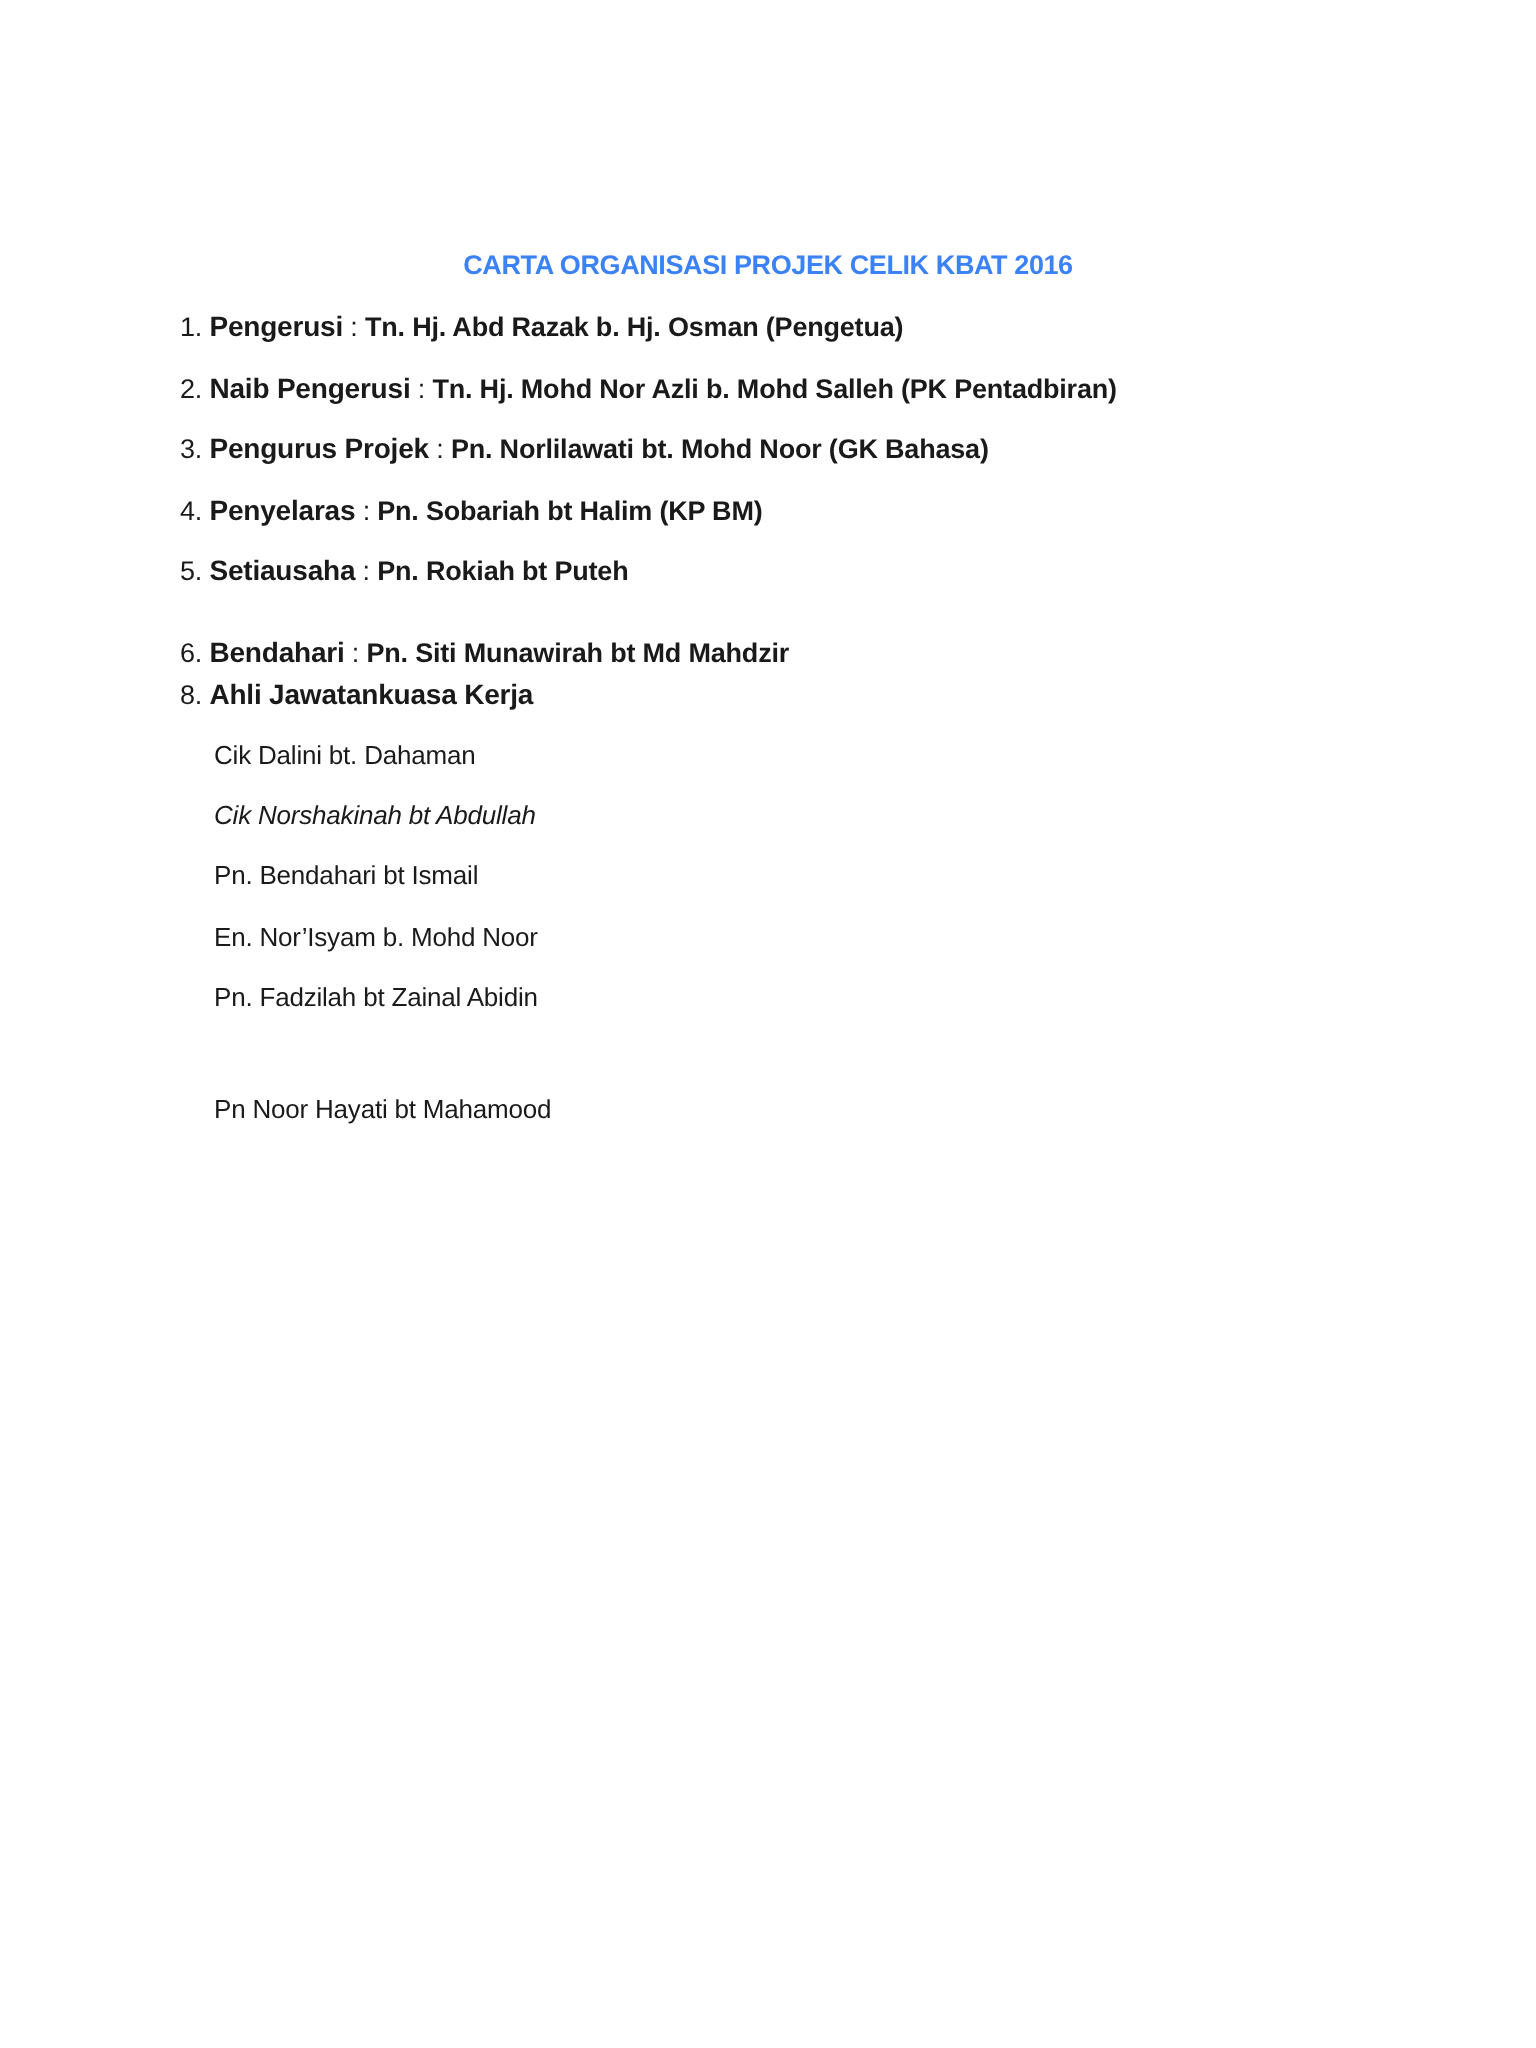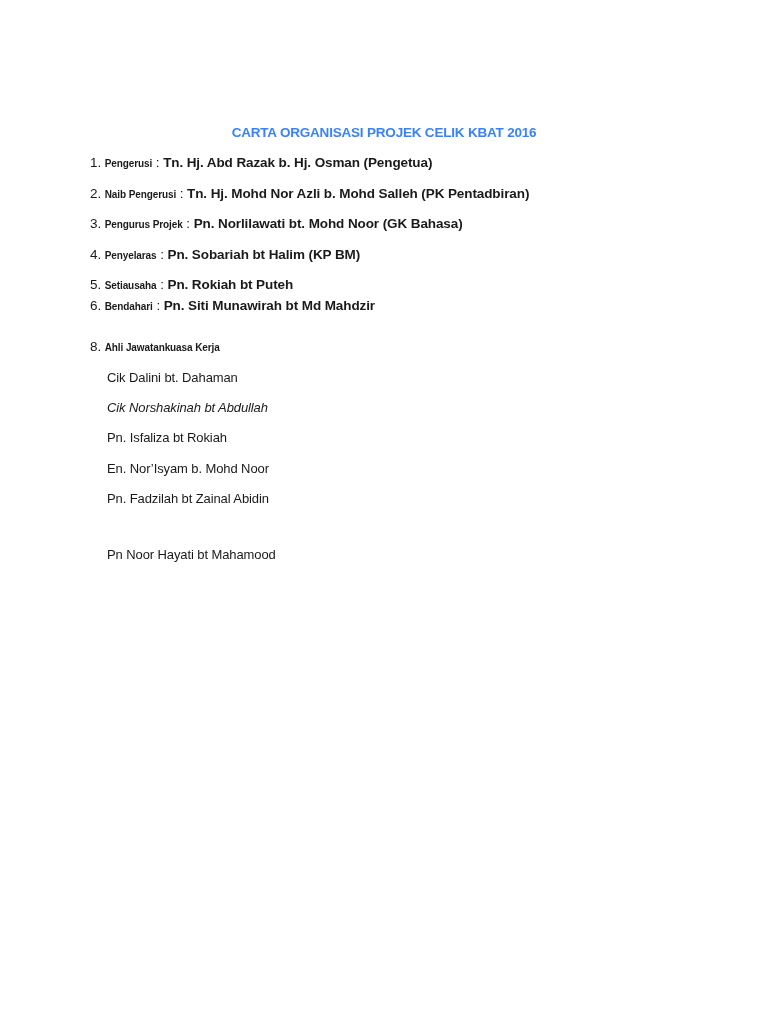--- a/index.html
+++ b/index.html
@@ -35,21 +35,21 @@
     }
     .item {
       position: absolute;
       left: 90px;
       font-size: 13.5px;
       line-height: 18px;
       white-space: nowrap;
       letter-spacing: -0.1px;
     }
     .item .num { font-weight: normal; }
-    .item .role { font-weight: bold; font-size: 10px; }
+    .item .role { font-weight: bold; font-size: 14px; }
     .item .sep { font-weight: normal; }
     .item .person { font-weight: bold; }
     .member {
       position: absolute;
       left: 107px;
       font-size: 13px;
       line-height: 18px;
       white-space: nowrap;
       letter-spacing: -0.1px;
     }
@@ -79,30 +79,30 @@
   <div class="item" style="top:246px;">
     <span class="num">4.</span>
     <span class="role">Penyelaras</span><span class="sep"> : </span><span class="person">Pn. Sobariah bt Halim (KP BM)</span>
   </div>
 
   <div class="item" style="top:276px;">
     <span class="num">5.</span>
     <span class="role">Setiausaha</span><span class="sep"> : </span><span class="person">Pn. Rokiah bt Puteh</span>
   </div>
 
-  <div class="item" style="top:297px;">
+  <div class="item" style="top:317px;">
     <span class="num">6.</span>
     <span class="role">Bendahari</span><span class="sep"> : </span><span class="person">Pn. Siti Munawirah bt Md Mahdzir</span>
   </div>
 
   <div class="item" style="top:338px;">
     <span class="num">8.</span>
     <span class="role">Ahli Jawatankuasa Kerja</span>
   </div>
 
   <div class="member" style="top:369px;">Cik Dalini bt. Dahaman</div>
   <div class="member" style="top:399px;font-style:italic;">Cik Norshakinah bt Abdullah</div>
-  <div class="member" style="top:429px;">Pn. Isfaliza bt Rokiah</div>
+  <div class="member" style="top:429px;">Pn. Bendahari bt Ismail</div>
   <div class="member" style="top:460px;">En. Nor’Isyam b. Mohd Noor</div>
   <div class="member" style="top:490px;">Pn. Fadzilah bt Zainal Abidin</div>
   <div class="member" style="top:546px;">Pn Noor Hayati bt Mahamood</div>
 
 </div>
 
 </body></html>

